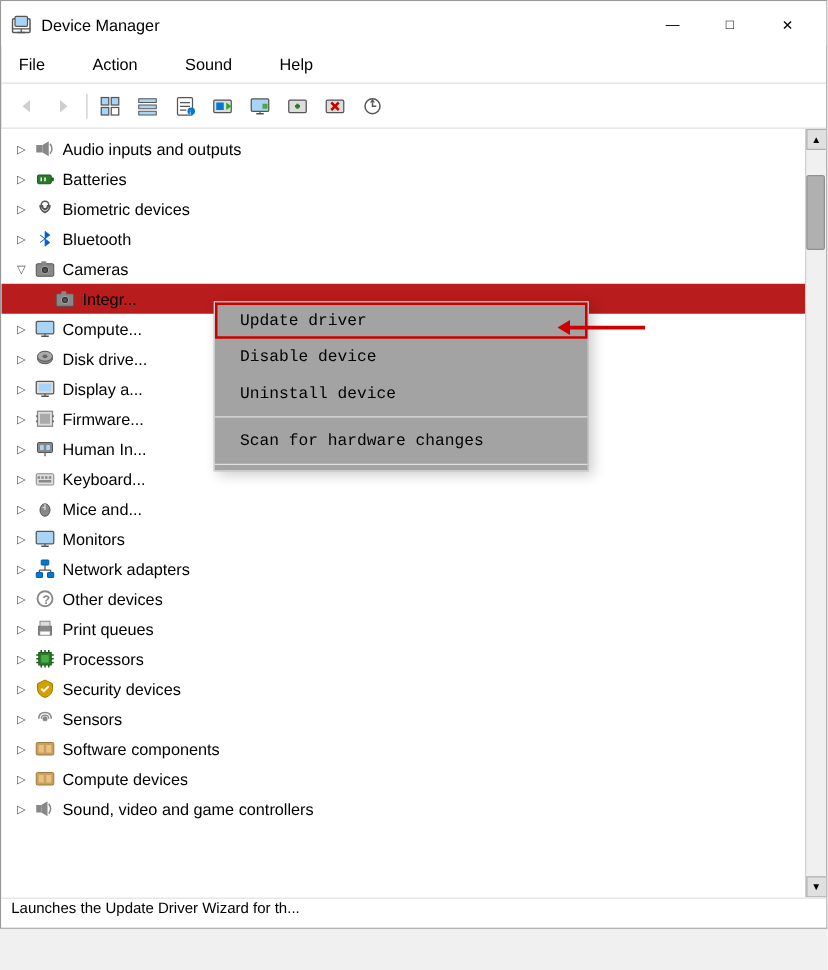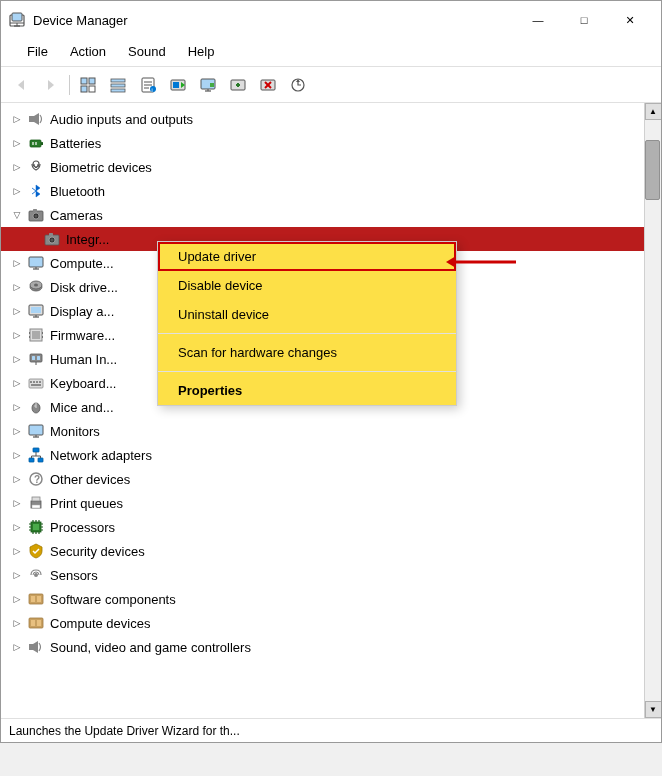--- a/index.html
+++ b/index.html
@@ -60,24 +60,24 @@
       display: flex;
       align-items: center;
       justify-content: center;
     }
 
     
     .menu-bar {
       display: flex;
       align-items: center;
       height: 30px;
-      padding: 0 16px;
+      padding: 0 4px;
       border-bottom: 1px solid #e0e0e0;
       flex-shrink: 0;
-      gap: 2px;
+      gap: 18px;
     }
 
     .menu-item {
       padding: 4px 10px;
       cursor: pointer;
       border-radius: 2px;
     }
 
     
     .toolbar {
@@ -210,26 +210,27 @@
       text-overflow: ellipsis;
     }
 
     
     .indent-1 { padding-left: 24px; }
 
     
     .context-menu {
       position: absolute;
       top: 138px;
-      left: 156px;
+      left: 170px;
       width: 300px;
-      background: #fde047;
+      background: #a3a3a3;
       border: 1px solid #ccc;
       box-shadow: 3px 3px 10px rgba(0,0,0,0.2);
       z-index: 100;
+      font-family: Liberation Mono, monospace;
     }
 
     .ctx-item {
       padding: 7px 20px;
       cursor: pointer;
       font-size: 13px;
     }
 
     .ctx-item.bold-item {
       font-weight: 700;
@@ -256,21 +257,21 @@
       height: 24px;
       z-index: 200;
     }
 
     
     .status-bar {
       height: 24px;
       background: #fff;
       border-top: 1px solid #e0e0e0;
       display: flex;
-      align-items: center;
+      align-items: flex-start;
       padding: 0 8px;
       font-size: 12px;
       flex-shrink: 0;
     }
   </style>
 </head>
 <body>
 
 <div class="window">
 
@@ -675,21 +676,20 @@
         <span class="item-label">Sound, video and game controllers</span>
       </div>
 
       <div class="context-menu">
         <div class="ctx-item update-driver-item">Update driver</div>
         <div class="ctx-item">Disable device</div>
         <div class="ctx-item">Uninstall device</div>
         <div class="ctx-separator"></div>
         <div class="ctx-item">Scan for hardware changes</div>
         <div class="ctx-separator"></div>
-        <div class="ctx-item bold-item">Properties</div>
       </div>
 
       <svg class="red-arrow" viewBox="0 0 80 24" xmlns="http://www.w3.org/2000/svg">
         <line x1="70" y1="12" x2="10" y2="12" stroke="#cc0000" stroke-width="3"></line>
         <polygon points="10,6 0,12 10,18" fill="#cc0000"></polygon>
       </svg>
 
     </div>
 
     <div class="scrollbar-track">

